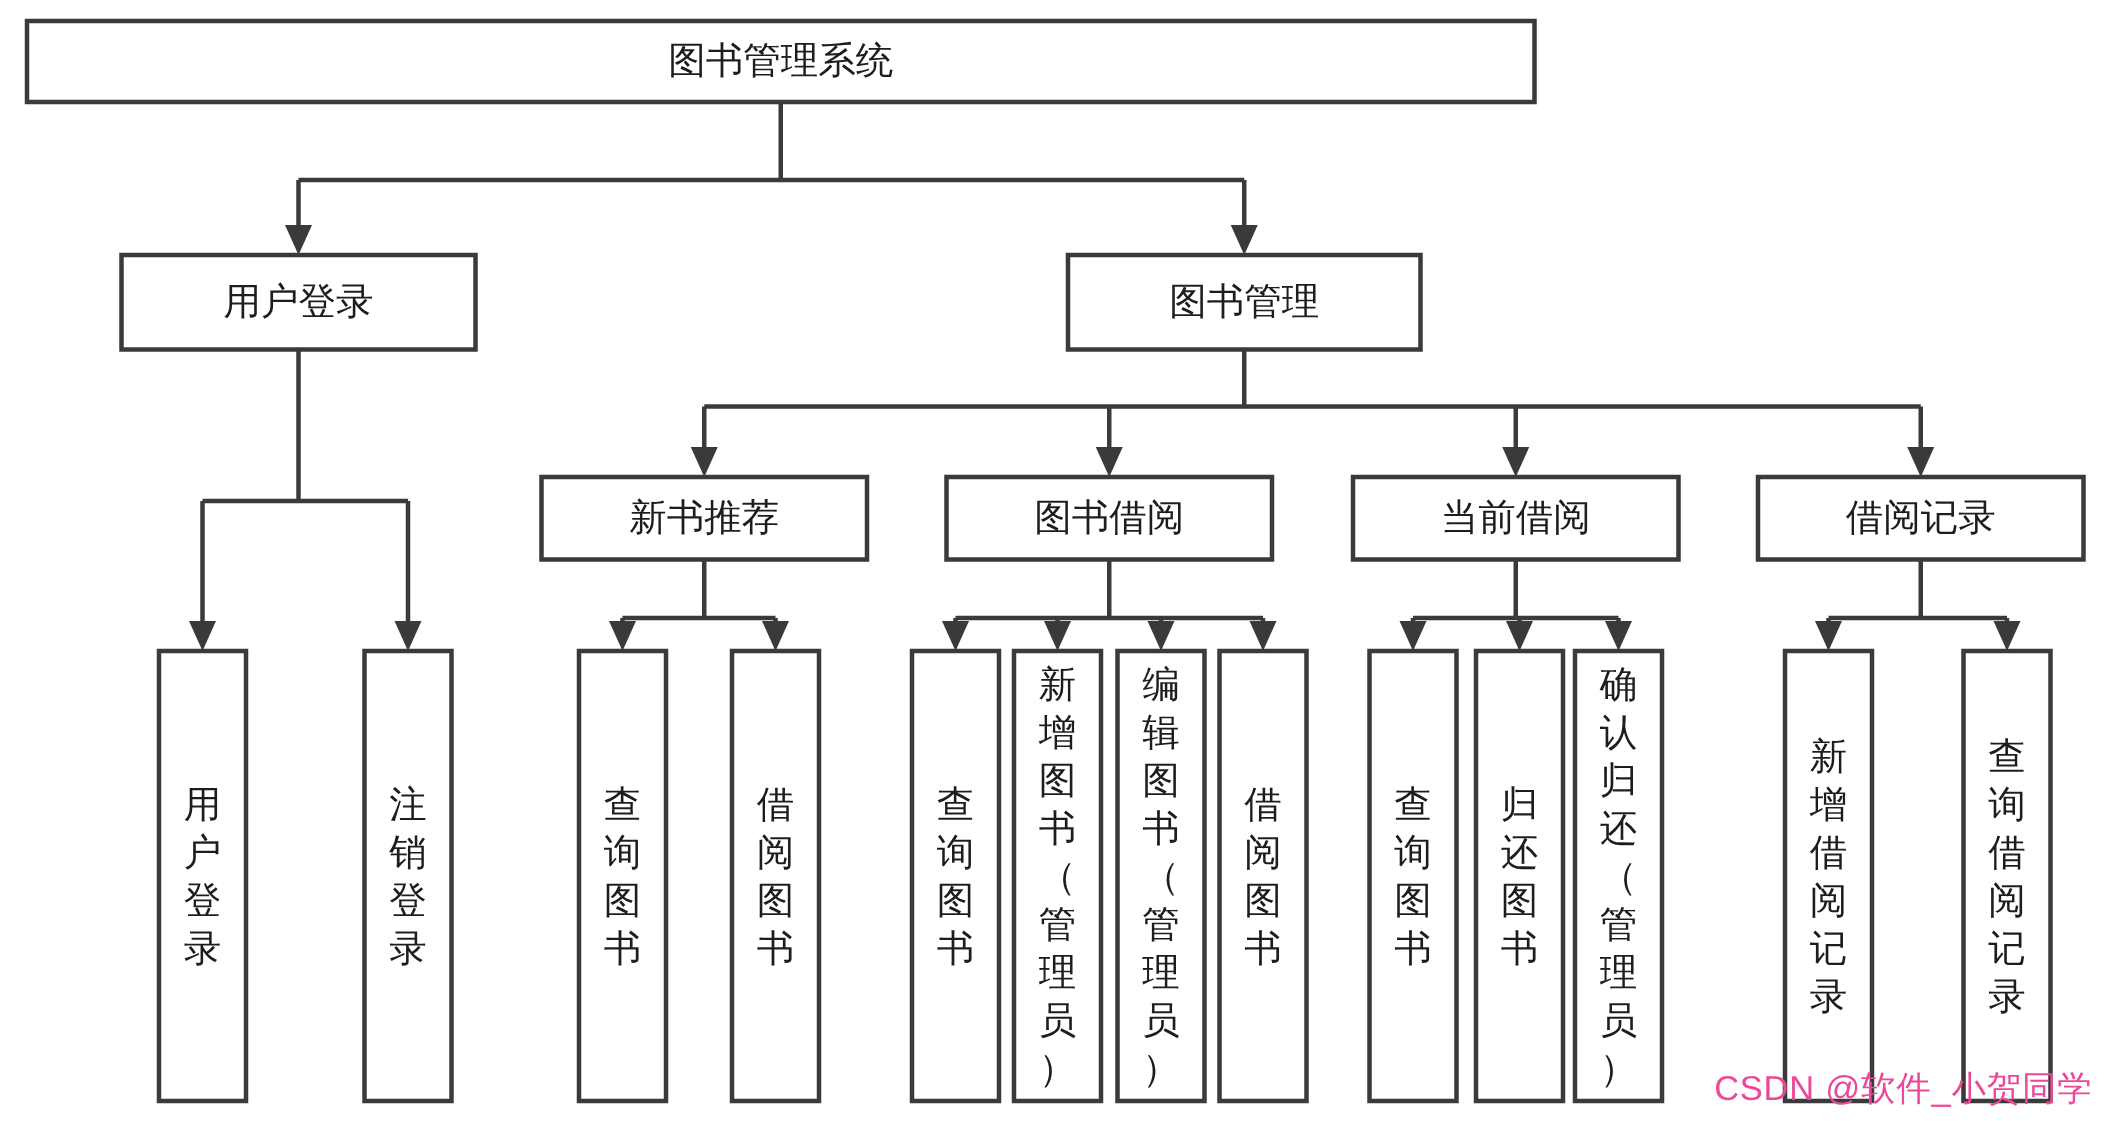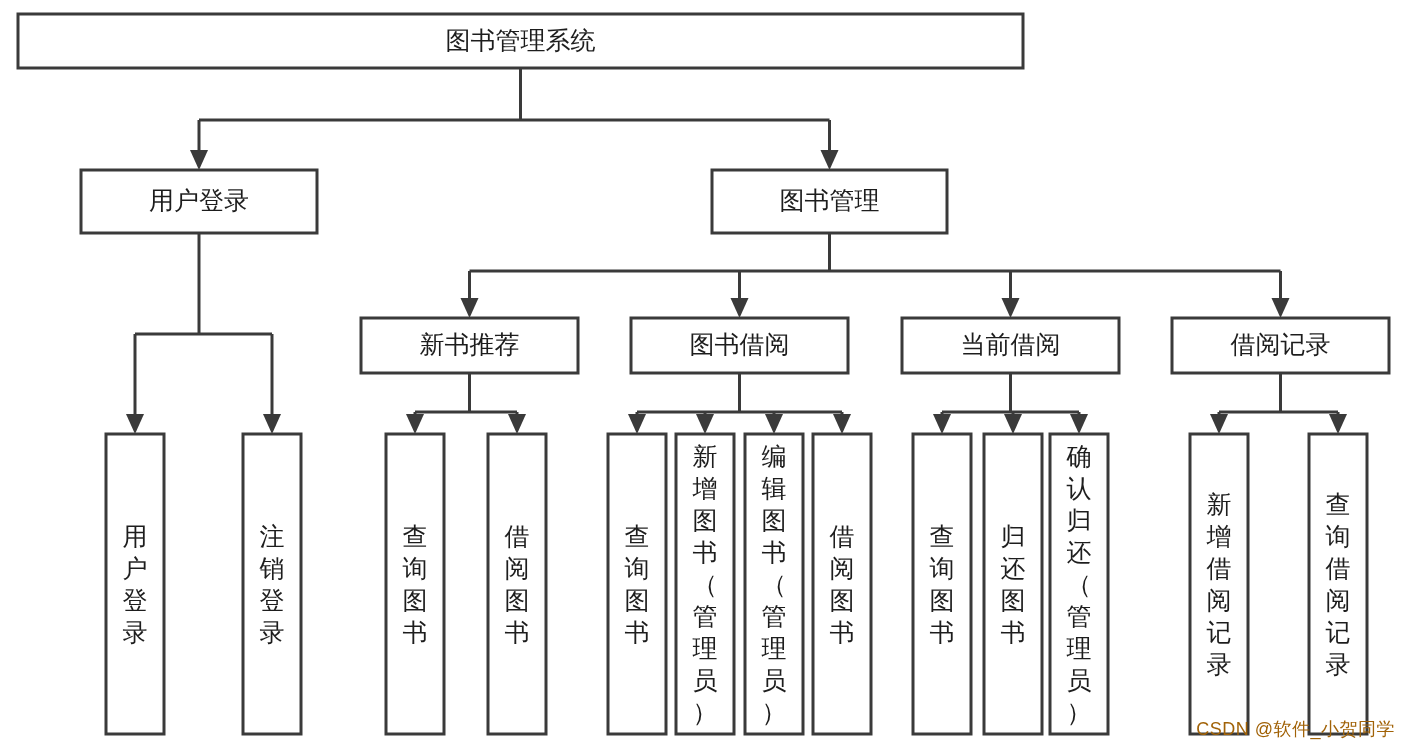--- a/index.html
+++ b/index.html
@@ -51,22 +51,22 @@
     font-family: "Liberation Sans", "DejaVu Sans", sans-serif;
     font-size: 25px;
     fill: #1d1d1d;
     text-anchor: middle;
   }
   .watermark {
     position: absolute;
     right: 10px;
     bottom: 6px;
     font-family: "Liberation Sans", "DejaVu Sans", sans-serif;
-    font-size: 18px;
-    color: #a16207;
+    font-size: 23px;
+    color: #ec4899;
     letter-spacing: 0.5px;
     white-space: nowrap;
     pointer-events: none;
   }
 </style>
 </head>
 <body>
 
 <div id="diagram-root">
   <svg class="flow" viewBox="0 0 1405 747" xmlns="http://www.w3.org/2000/svg">

